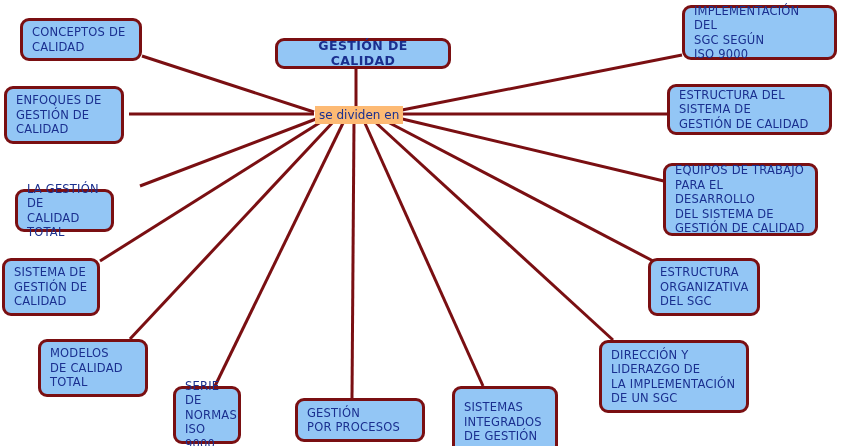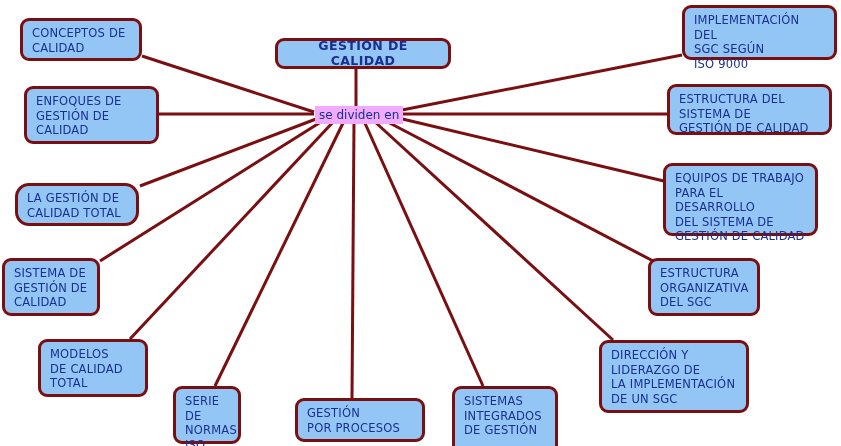--- a/index.html
+++ b/index.html
@@ -29,36 +29,36 @@
     background: #93c6f5;
     border: 3px solid #7a0f12;
     border-radius: 9px;
     color: #1a2f8f;
     font-size: 11.5px;
     line-height: 14.5px;
     letter-spacing: 0.2px;
     padding: 5px 8px 5px 9px;
     display: flex;
     flex-direction: column;
-    justify-content: flex-start;
+    justify-content: center;
     white-space: pre-line;
     z-index: 3;
   }
   .node.title {
     font-weight: bold;
     font-size: 12.5px;
     letter-spacing: 0.4px;
     align-items: center;
     justify-content: center;
     text-align: center;
     padding: 4px 10px;
   }
   .hub-label {
     position: absolute;
-    background: #f0abfc;
+    background: #fdba74;
     color: #1a2f8f;
     font-size: 12px;
     line-height: 16px;
     padding: 1px 4px;
     white-space: nowrap;
     z-index: 5;
   }
 </style>
 </head>
 <body>
@@ -90,27 +90,27 @@
 
   <div class="hub-label" style="left:315px; top:106px;">
     <span>se dividen en</span>
   </div>
 
   <div class="node" style="left:20px; top:18px; width:122px; height:43px;">
     <span>CONCEPTOS DE
 CALIDAD</span>
   </div>
 
-  <div class="node" style="left:24px; top:86px; width:135px; height:58px;">
+  <div class="node" style="left:4px; top:86px; width:120px; height:58px;">
     <span>ENFOQUES DE
 GESTIÓN DE
 CALIDAD</span>
   </div>
 
-  <div class="node" style="left:15px; top:183px; width:124px; height:43px;border-radius:14px;">
+  <div class="node" style="left:15px; top:189px; width:99px; height:43px;">
     <span>LA GESTIÓN DE
 CALIDAD TOTAL</span>
   </div>
 
   <div class="node" style="left:2px; top:258px; width:98px; height:58px;">
     <span>SISTEMA DE
 GESTIÓN DE
 CALIDAD</span>
   </div>
 

